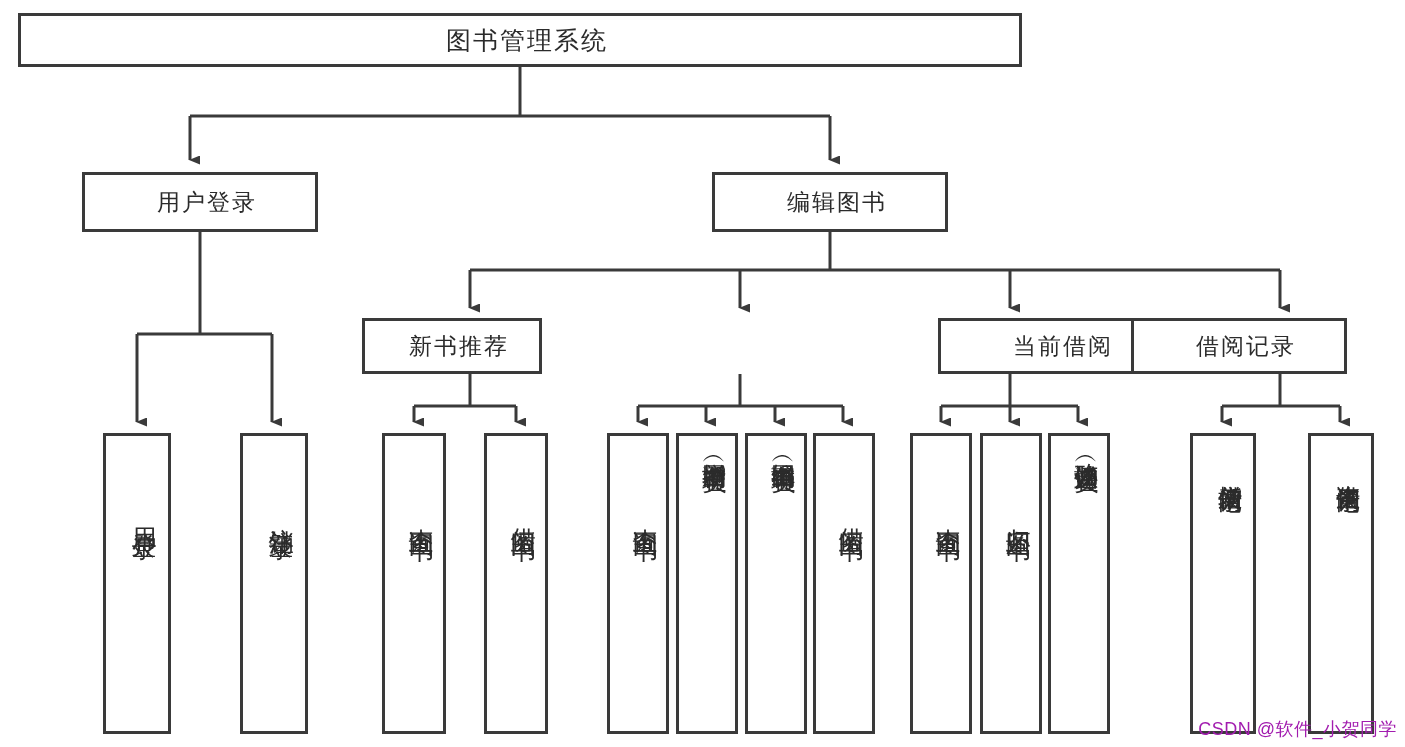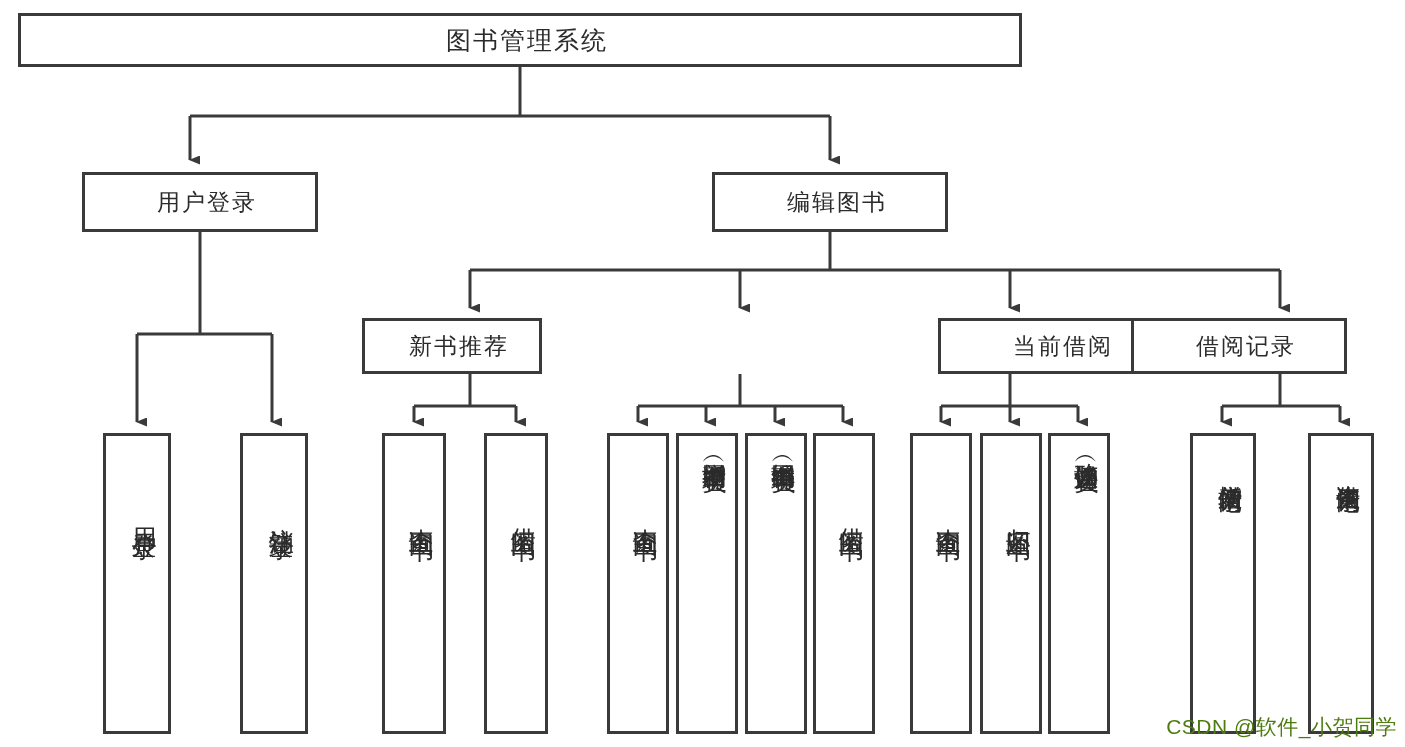--- a/index.html
+++ b/index.html
@@ -69,22 +69,22 @@
     text-align: start;
   }
   .node.vert.tall .label {
     font-size: 24px;
     letter-spacing: 1px;
   }
   .watermark {
     position: absolute;
     right: 8px;
     bottom: 6px;
-    font-size: 21px;
-    color: #4d7c0f;
+    font-size: 18px;
+    color: #a21caf;
     letter-spacing: 0.5px;
     white-space: nowrap;
     font-family: "Liberation Sans", "DejaVu Sans", sans-serif;
   }
 </style>
 </head>
 <body>
 
 <div id="canvas">
 

